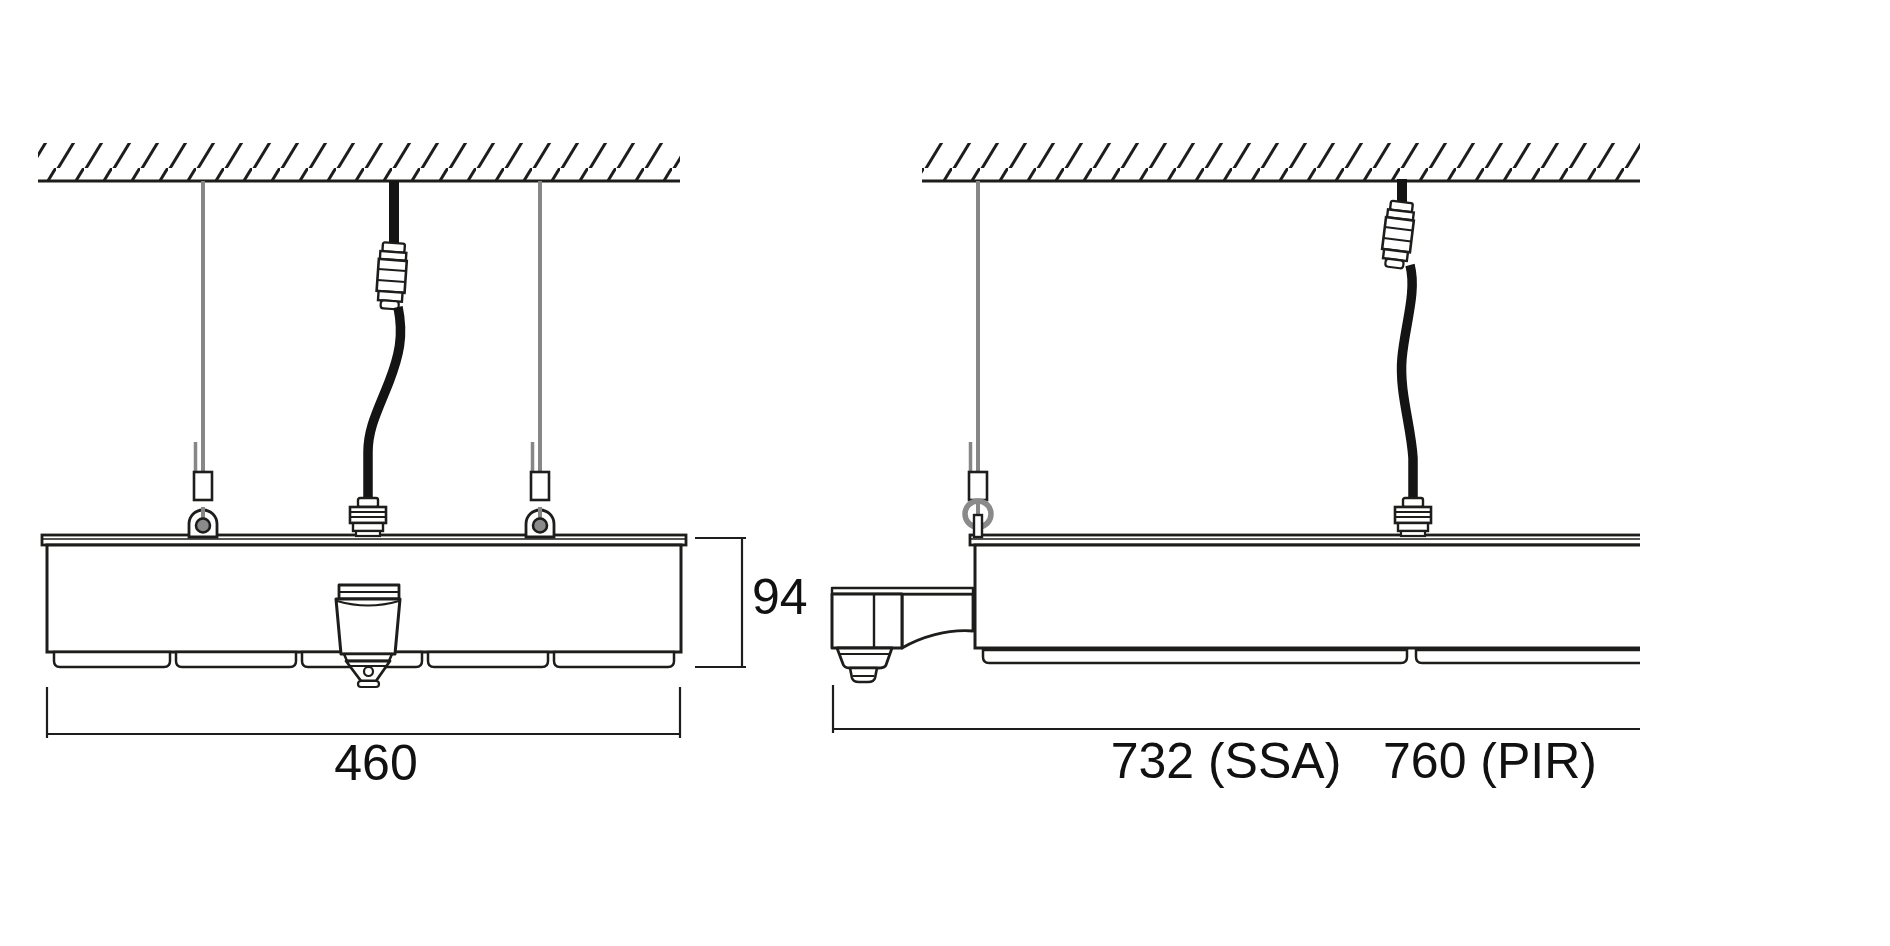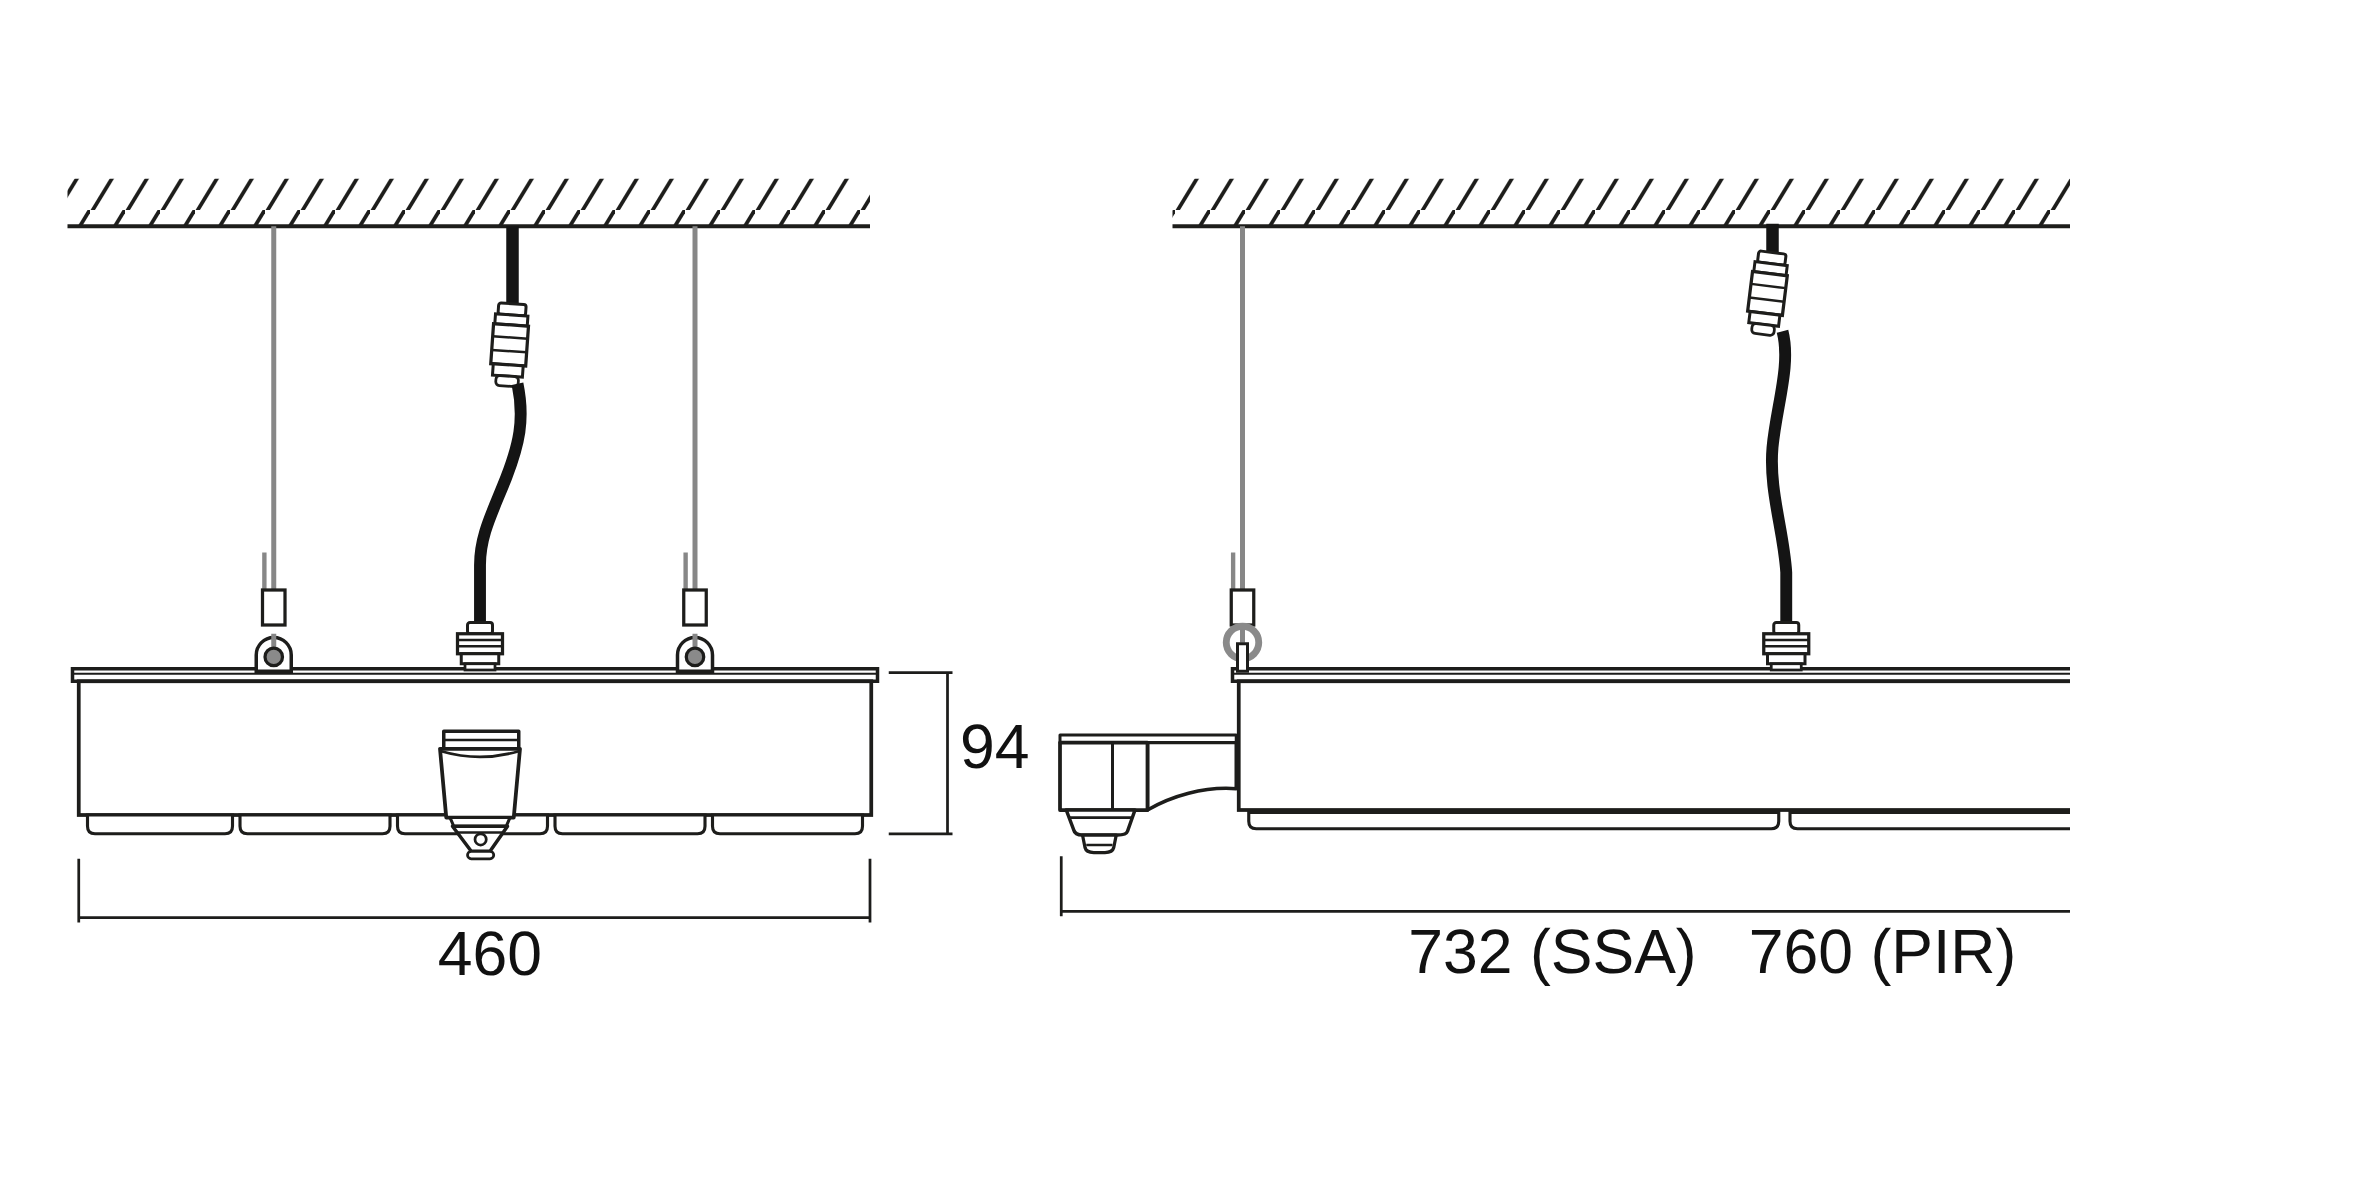--- a/index.html
+++ b/index.html
@@ -1,16 +1,16 @@
 <!DOCTYPE html>
 <html><head>
 <meta charset="utf-8">
 <style>
   html,body{margin:0;padding:0;background:#ffffff;}
-  .stage{position:relative;width:1640px;height:946px;background:#ffffff;overflow:hidden;padding-left:16px;}
+  .stage{position:relative;width:1640px;height:946px;background:#ffffff;overflow:hidden;}
   svg{display:block;}
   .ln{stroke:#1d1d1b;fill:none;}
   .fillw{fill:#ffffff;stroke:#1d1d1b;}
   .dim{stroke:#1d1d1b;stroke-width:2.2;fill:none;}
   .dimtxt{font-family:"Liberation Sans","DejaVu Sans",sans-serif;font-size:50px;fill:#111111;}
   .wire{stroke:#878787;fill:none;}
   .cable{stroke:#141414;fill:none;}
 </style>
 </head>
 <body>

